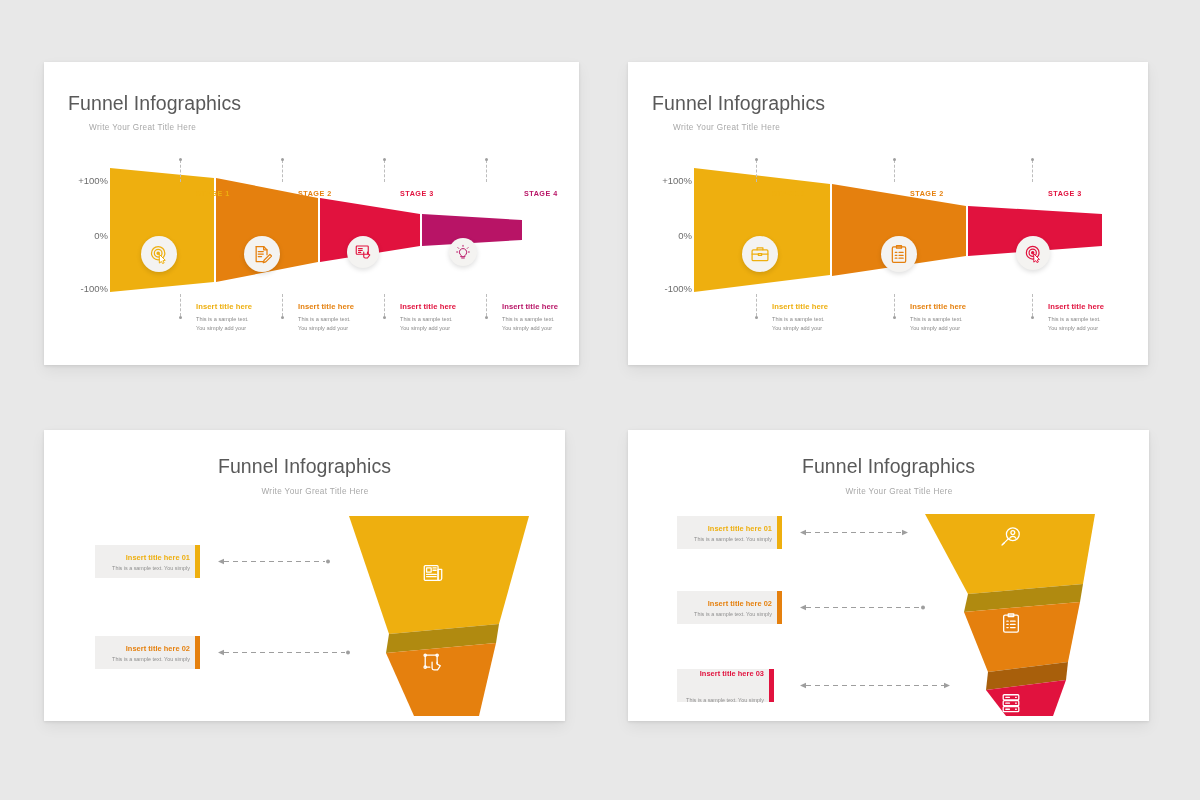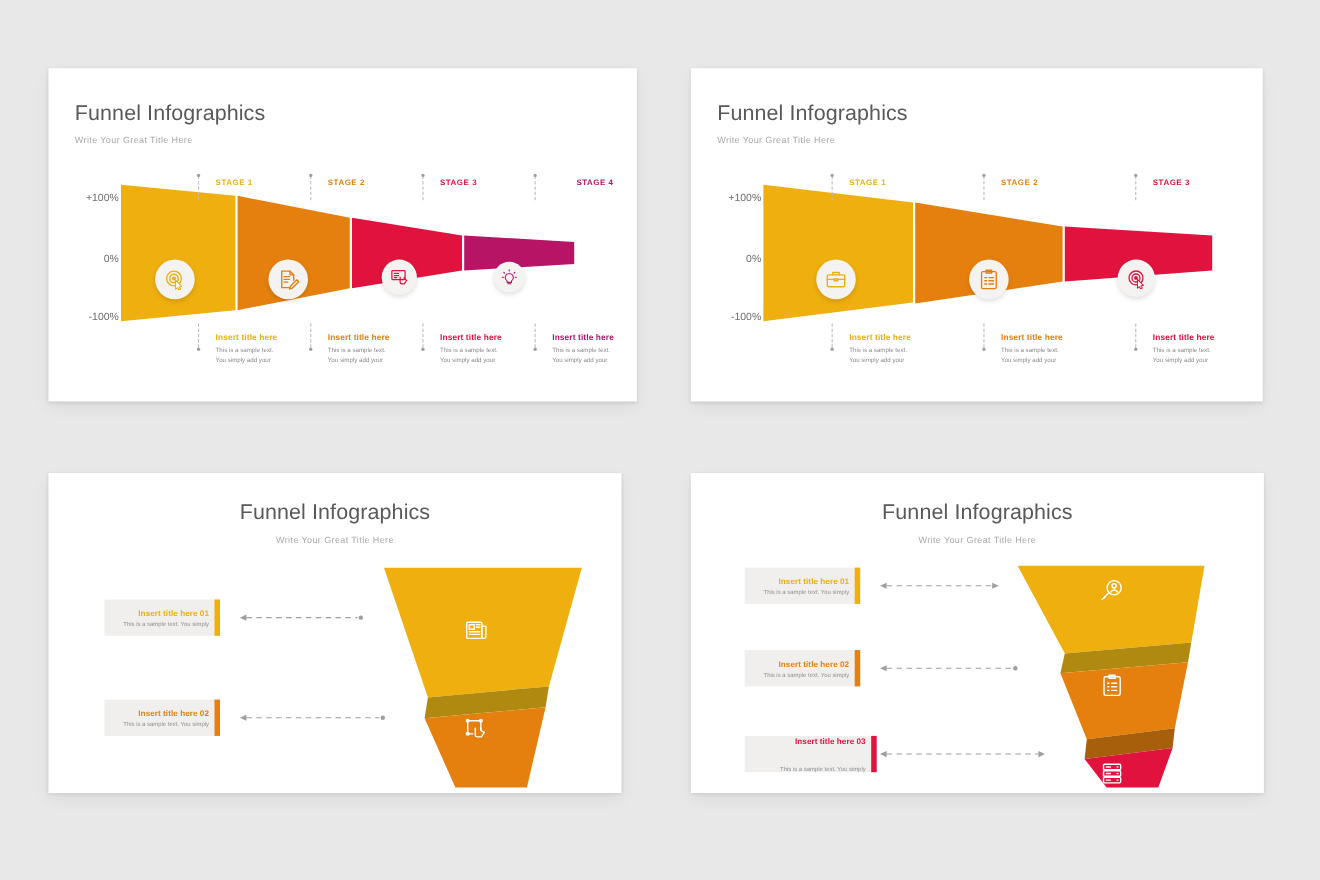--- a/index.html
+++ b/index.html
@@ -20,35 +20,35 @@
   #slide-2 { left: 628px; top: 62px;  width: 520px; height: 303px; }
   #slide-3 { left: 44px;  top: 430px; width: 521px; height: 291px; }
   #slide-4 { left: 628px; top: 430px; width: 521px; height: 291px; }
 
   .s-title {
     font-size: 19.5px; font-weight: 400; color: #595959;
     letter-spacing: 0.1px; white-space: nowrap;
   }
   .s-sub {
     font-size: 8.2px; font-weight: 400; color: #a8a8a8;
-    letter-spacing: 0.35px; white-space: nowrap;
+    letter-spacing: 0.35px; white-space: nowrap; margin-left: 21px;
   }
   .hdr-left { position: absolute; left: 24px; top: 30px; }
   .hdr-left .s-sub { margin-top: 8px; }
   .hdr-center { position: absolute; left: 0; right: 0; top: 25px; text-align: center; }
   .hdr-center .s-sub { margin-top: 9px; }
   .axis-lbl {
     position: absolute; right: 0; text-align: right;
     font-size: 9.5px; color: #6d6d6d; white-space: nowrap;
   }
   .axis-box { position: absolute; width: 46px; }
 
   .stage-lbl {
     position: absolute; font-size: 7.2px; font-weight: 700;
-    letter-spacing: 0.5px; white-space: nowrap;
+    letter-spacing: 0.5px; white-space: nowrap; margin-top: 28px;
   }
   .tick-line {
     position: absolute; width: 0; border-left: 1px dashed #bdbdbd;
   }
   .tick-dot {
     position: absolute; width: 3px; height: 3px; border-radius: 50%;
     background: #9e9e9e;
   }
   .seg { position: absolute; }
   .seg svg { display: block; overflow: visible; }
@@ -439,21 +439,21 @@
       <div class="bar" style="background:#e5800e;"></div>
     </div>
     <div class="conn" style="left:171px; top:174px; width:128px;">
       <svg width="128" height="7" viewBox="0 0 128 7">
         <line x1="7" y1="3.5" x2="122" y2="3.5" stroke="#9e9e9e" stroke-width="1" stroke-dasharray="5,4"></line>
         <path d="M1 3.5 L7 0.7 L7 6.3 Z" fill="#9e9e9e"></path>
         <circle cx="124" cy="3.5" r="2" fill="#9e9e9e"></circle>
       </svg>
     </div>
 
-    <div class="callout" style="left:49px; top:239px; width:120px;gap:16px;">
+    <div class="callout" style="left:49px; top:239px; width:97px;gap:16px;">
       <div class="co-title" style="color:#e1123e;">Insert title here 03</div>
       <div class="co-body">This is a sample text. You simply</div>
       <div class="bar" style="background:#e1123e;"></div>
     </div>
     <div class="conn" style="left:171px; top:252px; width:152px;">
       <svg width="152" height="7" viewBox="0 0 152 7">
         <line x1="7" y1="3.5" x2="145" y2="3.5" stroke="#9e9e9e" stroke-width="1" stroke-dasharray="5,4"></line>
         <path d="M1 3.5 L7 0.7 L7 6.3 Z" fill="#9e9e9e"></path>
         <path d="M151 3.5 L145 0.7 L145 6.3 Z" fill="#9e9e9e"></path>
       </svg>

